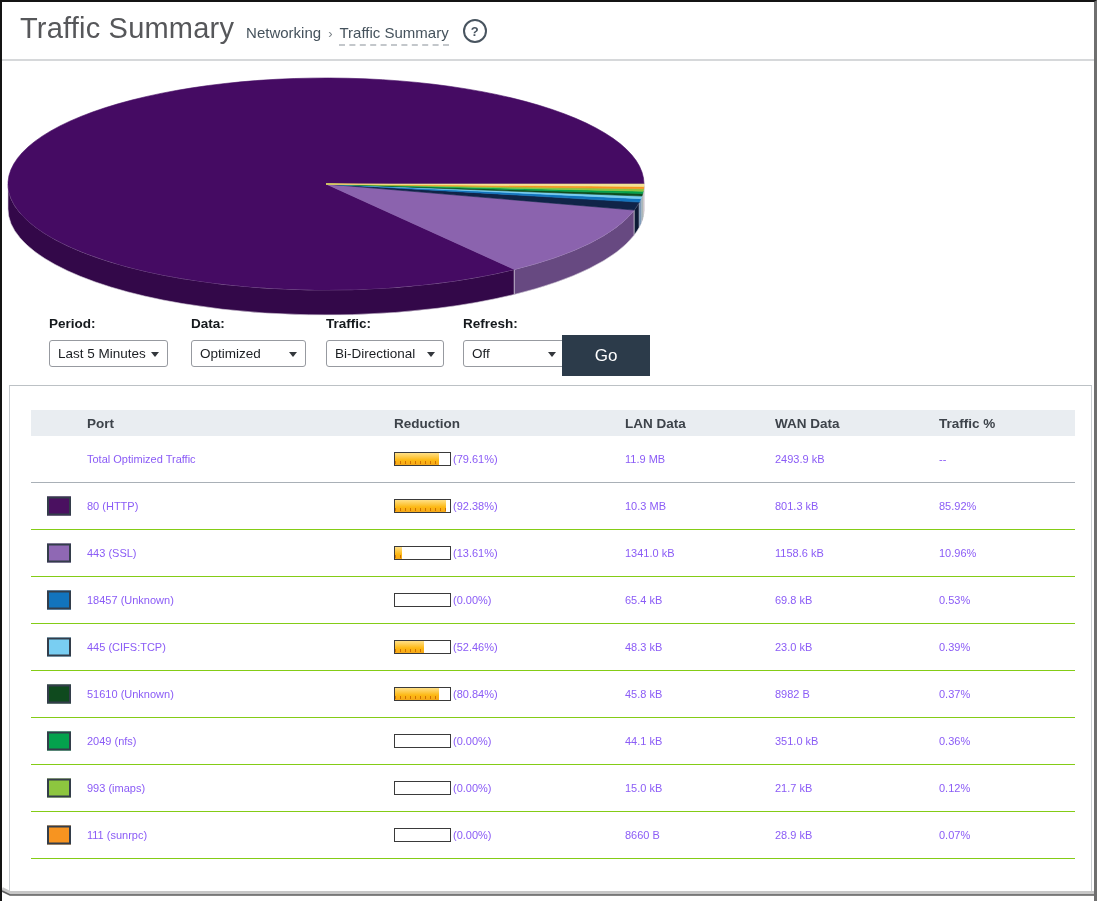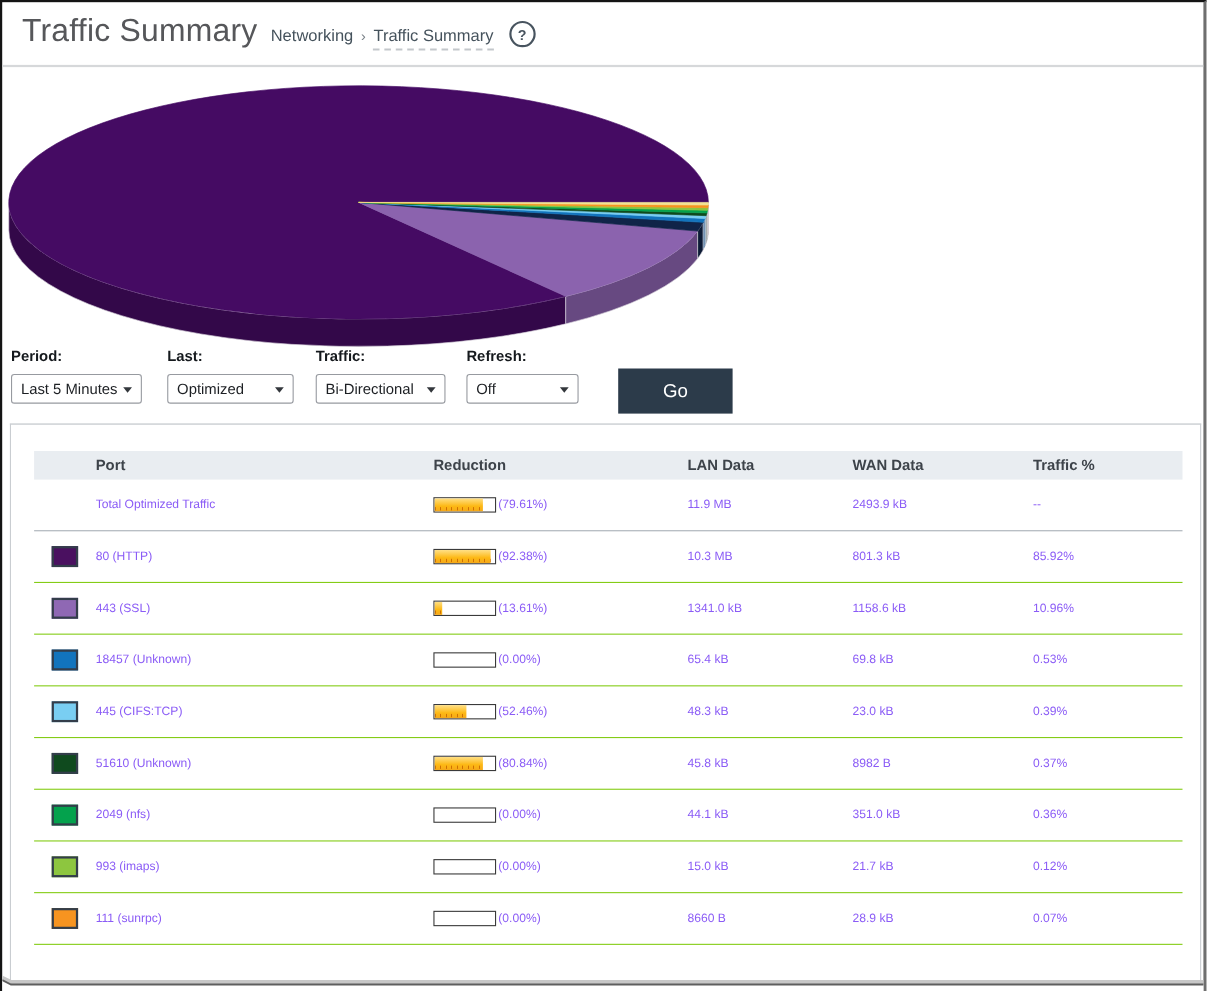--- a/index.html
+++ b/index.html
@@ -18,35 +18,35 @@
   #crumb-current{border-bottom:2px dashed #c3c7cb;padding-bottom:3px;}
   #help-icon{
     margin-left:14px;width:20px;height:20px;border:2px solid #48545f;border-radius:50%;
     display:inline-flex;align-items:center;justify-content:center;
     font-size:13px;font-weight:bold;color:#48545f;align-self:center;transform:translateY(2px);
   }
   #header-divider{position:absolute;left:0;top:57px;width:100%;height:2px;background:#d6d8da;}
   
   #pie-wrap{position:absolute;left:2px;top:60px;width:668px;height:262px;}
   
-  .ctrl{position:absolute;top:314px;}
+  .ctrl{position:absolute;top:314px;margin-left:39px;}
   #ctrl-period{left:8px}#ctrl-type{left:150px}#ctrl-traffic{left:285px}#ctrl-refresh{left:422px}
   .ctrl-label{font-weight:bold;font-size:13.5px;color:#15191d;margin-bottom:9px;}
   .dd{
     height:27px;border:1px solid #979aa0;border-radius:3px;background:#fff;
     font-size:13.5px;color:#1c1f23;display:flex;align-items:center;
     padding:0 24px 0 8px;position:relative;box-sizing:border-box;cursor:pointer;white-space:nowrap;
   }
   #dd-period{width:119px}#dd-type{width:115px}#dd-traffic{width:118px}#dd-refresh{width:102px}
   .caret{
     position:absolute;right:8px;top:50%;margin-top:-2px;width:0;height:0;
     border-left:4px solid transparent;border-right:4px solid transparent;border-top:5px solid #33373c;
   }
   #go-button{
-    position:absolute;left:560px;top:333px;width:104px;height:41px;background:#2c3b4a;color:#fff;
+    position:absolute;left:560px;top:333px;width:88px;height:41px;background:#2c3b4a;color:#fff;
     border:none;font-size:17px;font-family:inherit;display:flex;align-items:center;justify-content:center;cursor:pointer;text-align:center;
   }
   
   #panel{
     position:absolute;left:7px;top:383px;width:1083px;height:520px;box-sizing:border-box;
     border-top:1px solid #bcc1c5;border-left:1px solid #c9cdd1;border-right:1px solid #c9cdd1;background:#fff;
   }
   #table{position:absolute;left:21px;top:24px;width:1044px;}
   #thead{position:relative;height:26px;background:#e9edf1;}
   .hcell{position:absolute;top:50%;transform:translateY(-50%);font-size:13.5px;font-weight:bold;color:#3d434a;white-space:nowrap;}
@@ -118,21 +118,21 @@
   </div>
 
   <div class="ctrl" id="ctrl-period">
     <div class="ctrl-label">Period:</div>
     <div class="dd" id="dd-period">
       <span>Last 5 Minutes</span>
       <span class="caret"></span>
     </div>
   </div>
   <div class="ctrl" id="ctrl-type">
-    <div class="ctrl-label">Last:</div>
+    <div class="ctrl-label">Data:</div>
     <div class="dd" id="dd-type">
       <span>Optimized</span>
       <span class="caret"></span>
     </div>
   </div>
   <div class="ctrl" id="ctrl-traffic">
     <div class="ctrl-label">Traffic:</div>
     <div class="dd" id="dd-traffic">
       <span>Bi-Directional</span>
       <span class="caret"></span>

